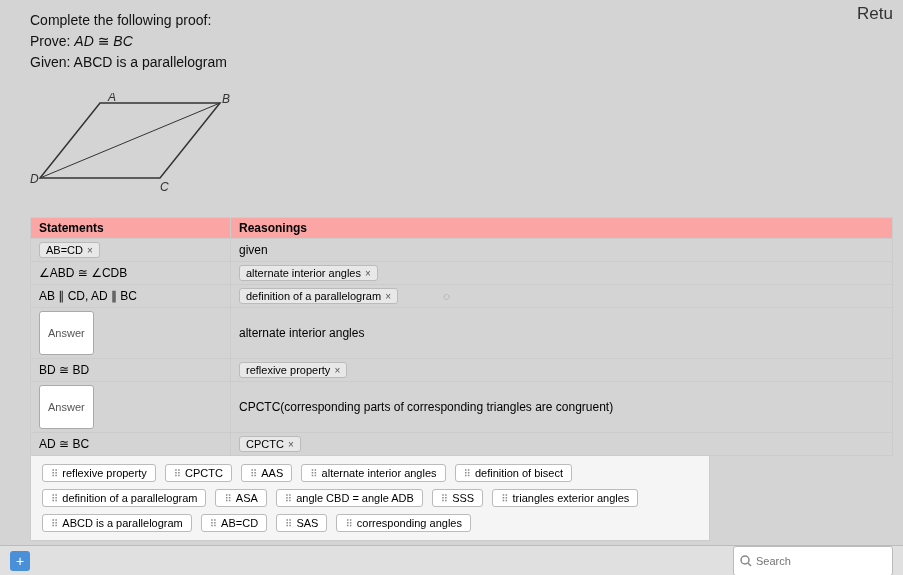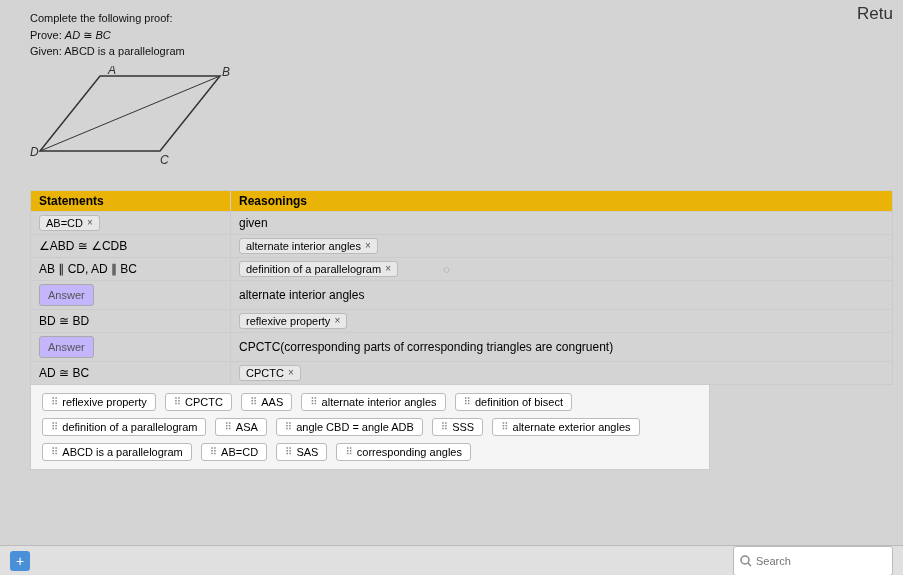--- a/index.html
+++ b/index.html
@@ -20,41 +20,41 @@
       color: #333;
     }
     .main-content {
       position: absolute;
       top: 10px;
       left: 30px;
       right: 10px;
       bottom: 30px;
     }
     .problem-statement {
-      font-size: 11px;
+      font-size: 14px;
       color: #111;
       line-height: 1.5;
-      margin-bottom: 6px;
+      margin-bottom: 20px;
     }
     .diagram-area {
       position: relative;
       height: 120px;
       width: 220px;
       margin-bottom: 4px;
     }
     .diagram-area svg {
       position: absolute;
       top: 0; left: 0;
     }
     .proof-table {
       width: 100%;
       border-collapse: collapse;
     }
     .proof-table th {
-      background: #eab308;
+      background: #fca5a5;
       border: 1px solid #ccc;
       padding: 3px 8px;
       text-align: left;
       font-weight: bold;
       font-size: 12px;
     }
     .proof-table td {
       border: 1px solid #ccc;
       padding: 3px 8px;
       vertical-align: middle;
@@ -62,24 +62,24 @@
     .proof-table td:first-child {
       width: 200px;
     }
     .statement-cell {
       font-size: 12px;
     }
     .reasoning-cell {
       font-size: 12px;
     }
     .answer-btn {
-      background: #c4b5fd;
+      background: #ffffff;
       border: 1px solid #aaa;
       border-radius: 3px;
-      padding: 4px 8px;
+      padding: 15px 8px;
       font-size: 11px;
       color: #555;
       cursor: pointer;
       display: inline-block;
     }
     .tag {
       display: inline-flex;
       align-items: center;
       background: #e8e8e8;
       border: 1px solid #bbb;
@@ -316,21 +316,21 @@
       <div class="drag-item">
         <span class="handle">⠿</span>
         <span>angle CBD = angle ADB</span>
       </div>
       <div class="drag-item">
         <span class="handle">⠿</span>
         <span>SSS</span>
       </div>
       <div class="drag-item">
         <span class="handle">⠿</span>
-        <span>alternate exterior angles</span>
+        <span>triangles exterior angles</span>
       </div>
       <div class="drag-item">
         <span class="handle">⠿</span>
         <span>ABCD is a parallelogram</span>
       </div>
       <div class="drag-item">
         <span class="handle">⠿</span>
         <span>AB=CD</span>
       </div>
       <div class="drag-item">

